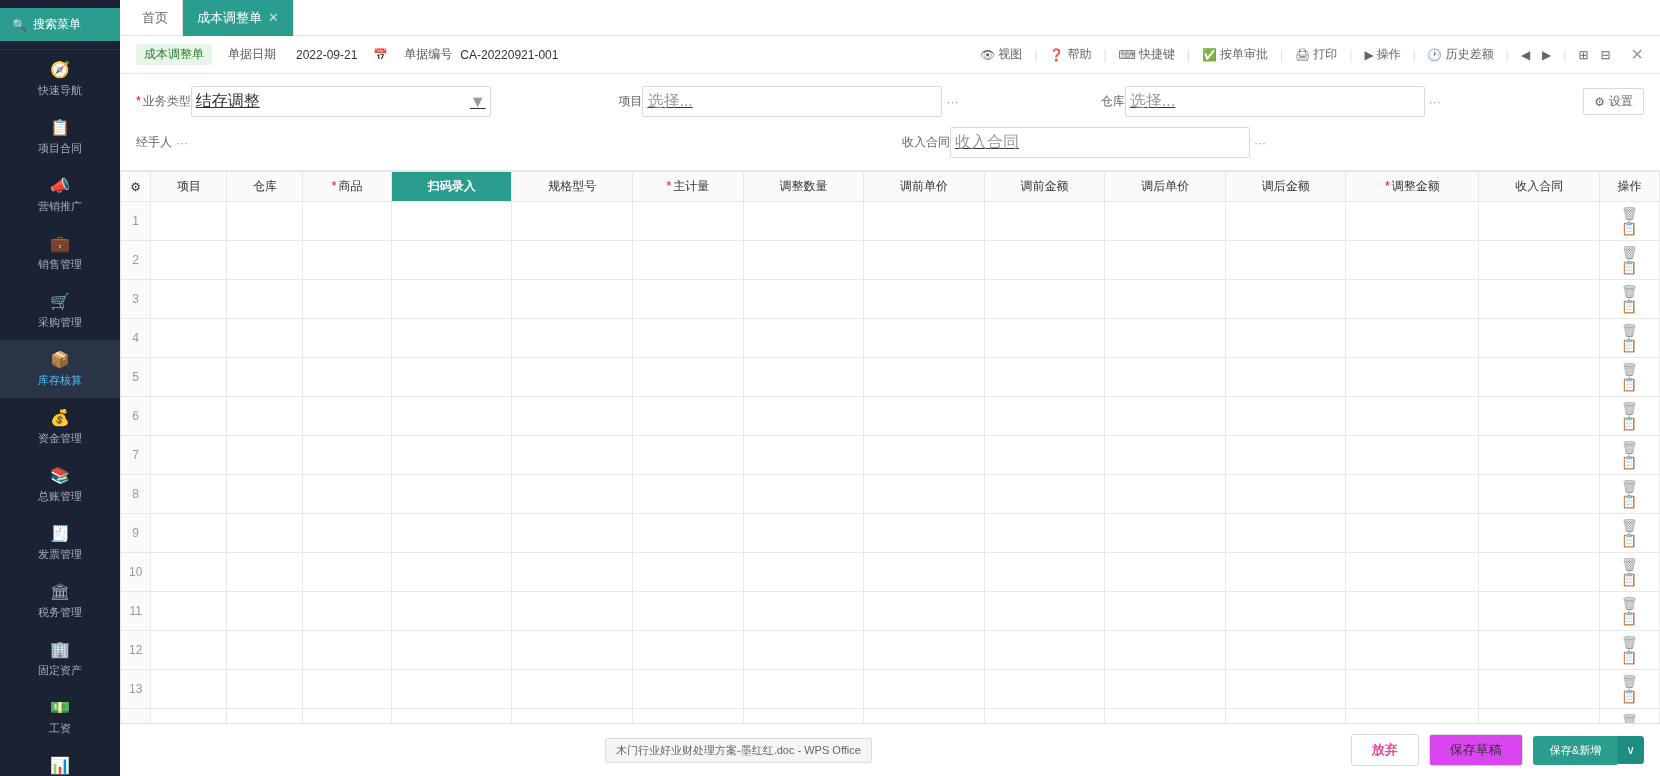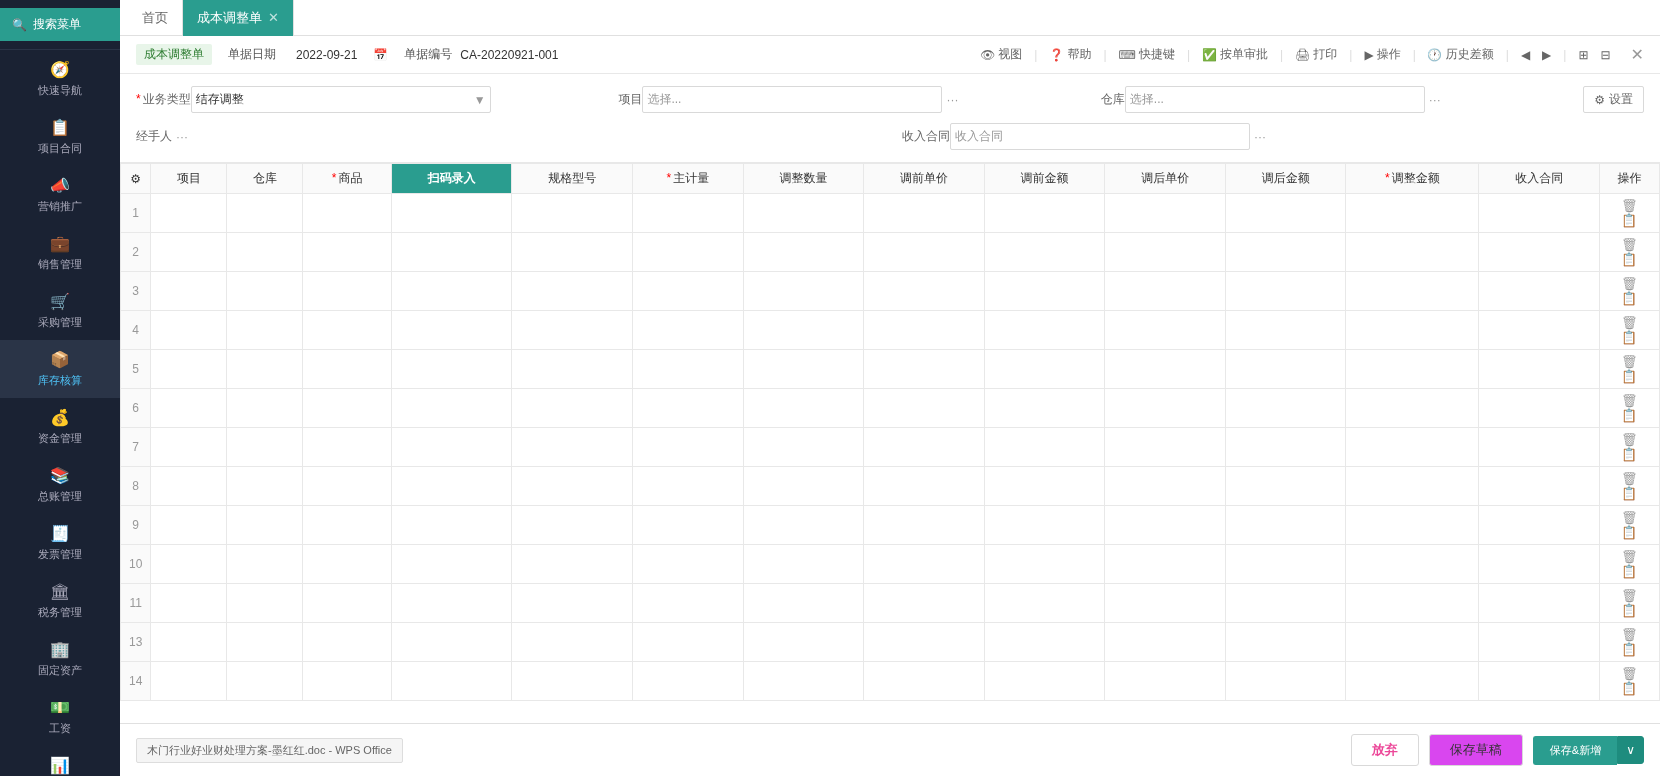--- a/index.html
+++ b/index.html
@@ -36,40 +36,40 @@
     .toolbar-action { display: flex; align-items: center; gap: 3px; cursor: pointer; }
     .toolbar-separator { color: #ddd; }
     .close-btn { cursor: pointer; font-size: 16px; color: #999; margin-left: 8px; }
 
     
     .form-area { padding: 12px 16px; display: flex; flex-direction: column; gap: 10px; border-bottom: 1px solid #e8e8e8; }
     .form-row { display: flex; align-items: center; gap: 24px; }
     .form-field { display: flex; align-items: center; gap: 0; flex: 1; }
     .form-label { font-size: 12px; color: #666; white-space: nowrap; }
     .form-label.required::before { content: '*'; color: red; margin-right: 2px; }
-    .form-value { display: flex; align-items: center; border: 1px solid #d9d9d9; border-radius: 2px; padding: 4px 4px; min-width: 180px; background: #fff; cursor: pointer; font-size: 12px; color: #333; }
+    .form-value { display: flex; align-items: center; border: 1px solid #d9d9d9; border-radius: 2px; padding: 4px 4px; min-width: 180px; background: #fff; cursor: pointer; font-size: 16px; color: #333; text-decoration: underline; }
     .form-value.wide { min-width: 300px; }
     .form-value .arrow { margin-left: auto; color: #999; }
     .dots { color: #999; font-size: 12px; margin-left: 4px; cursor: pointer; }
     .settings-btn { margin-left: auto; display: flex; align-items: center; gap: 4px; border: 1px solid #d9d9d9; border-radius: 2px; padding: 4px 10px; cursor: pointer; font-size: 12px; color: #666; }
 
     
     .grid-container { overflow: auto; }
     .grid-table { width: 100%; border-collapse: collapse; font-size: 12px; }
     .grid-table th { background: #fafafa; border: 1px solid #e8e8e8; padding: 6px 8px; text-align: center; color: #333; font-weight: normal; white-space: nowrap; position: sticky; top: 0; z-index: 2; }
     .grid-table th.required::before { content: '*'; color: red; margin-right: 2px; }
     .grid-table th.highlight { background: #2a9d8f; color: #fff; font-weight: bold; }
     .grid-table td { border: 1px solid #e8e8e8; padding: 4px 8px; text-align: center; height: 28px; color: #666; }
     .grid-table .row-num { color: #999; width: 30px; background: #fafafa; }
     .action-col { width: 60px; }
     .icon-btn { cursor: pointer; color: #999; font-size: 13px; padding: 2px; }
 
     
     .footer { border-top: 1px solid #e0e0e0; background: #fff; padding: 10px 16px; display: flex; justify-content: flex-end; gap: 10px; align-items: center; }
-    .footer-left { flex: 1; display: flex; align-items: center; }
+    .footer-left { flex: 1; display: flex; align-items: center; justify-content: center; }
     .taskbar-item { background: #f5f5f5; border: 1px solid #ddd; border-radius: 2px; padding: 4px 10px; font-size: 11px; color: #666; cursor: pointer; }
     .btn { padding: 6px 20px; border-radius: 3px; cursor: pointer; font-size: 13px; border: 1px solid transparent; }
     .btn-default { background: #fff; border-color: #d9d9d9; color: #ec4899; font-weight: bold; }
     .btn-secondary { background: #d946ef; border-color: #d9d9d9; color: #333; }
     .btn-split { display: flex; align-items: center; }
     .btn-split-main { background: #2a9d8f; color: #fff; padding: 6px 16px; border-radius: 3px 0 0 3px; cursor: pointer; font-size: 11px; border: 1px solid #2a9d8f; border-right: none; }
     .btn-split-arrow { background: #1e8c7e; color: #fff; padding: 6px 8px; border-radius: 0 3px 3px 0; cursor: pointer; font-size: 12px; border: 1px solid #1e8c7e; }
   </style>
 </head>
 <body>
@@ -488,20 +488,40 @@
       <td></td>
       <td></td>
       <td></td>
       <td></td>
       <td class="action-col">
         <span class="icon-btn">🗑</span>
         <span class="icon-btn">📋</span>
       </td>
     </tr>
               <tr>
+      <td class="row-num">12</td>
+      <td></td>
+      <td></td>
+      <td></td>
+      <td></td>
+      <td></td>
+      <td></td>
+      <td></td>
+      <td></td>
+      <td></td>
+      <td></td>
+      <td></td>
+      <td></td>
+      <td></td>
+      <td class="action-col">
+        <span class="icon-btn">🗑</span>
+        <span class="icon-btn">📋</span>
+      </td>
+    </tr>
+              <tr>
       <td class="row-num">13</td>
       <td></td>
       <td></td>
       <td></td>
       <td></td>
       <td></td>
       <td></td>
       <td></td>
       <td></td>
       <td></td>

